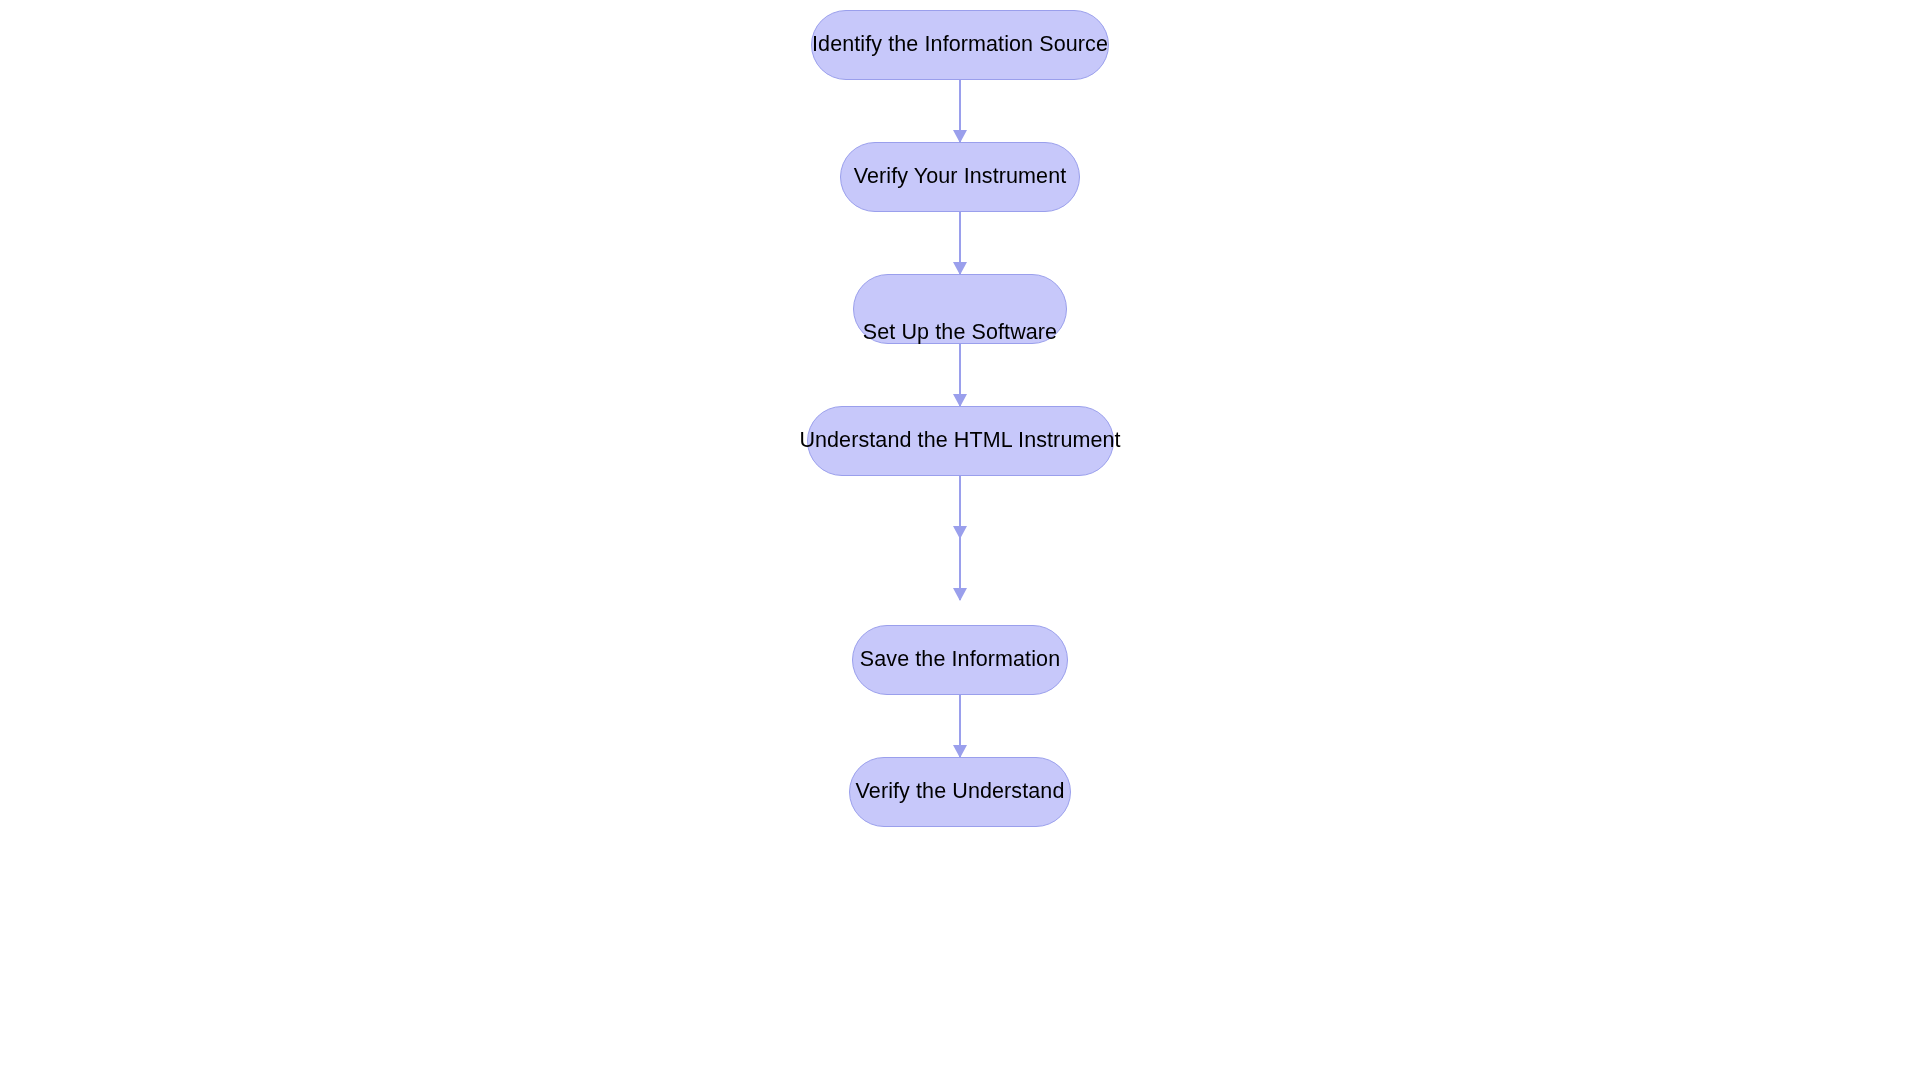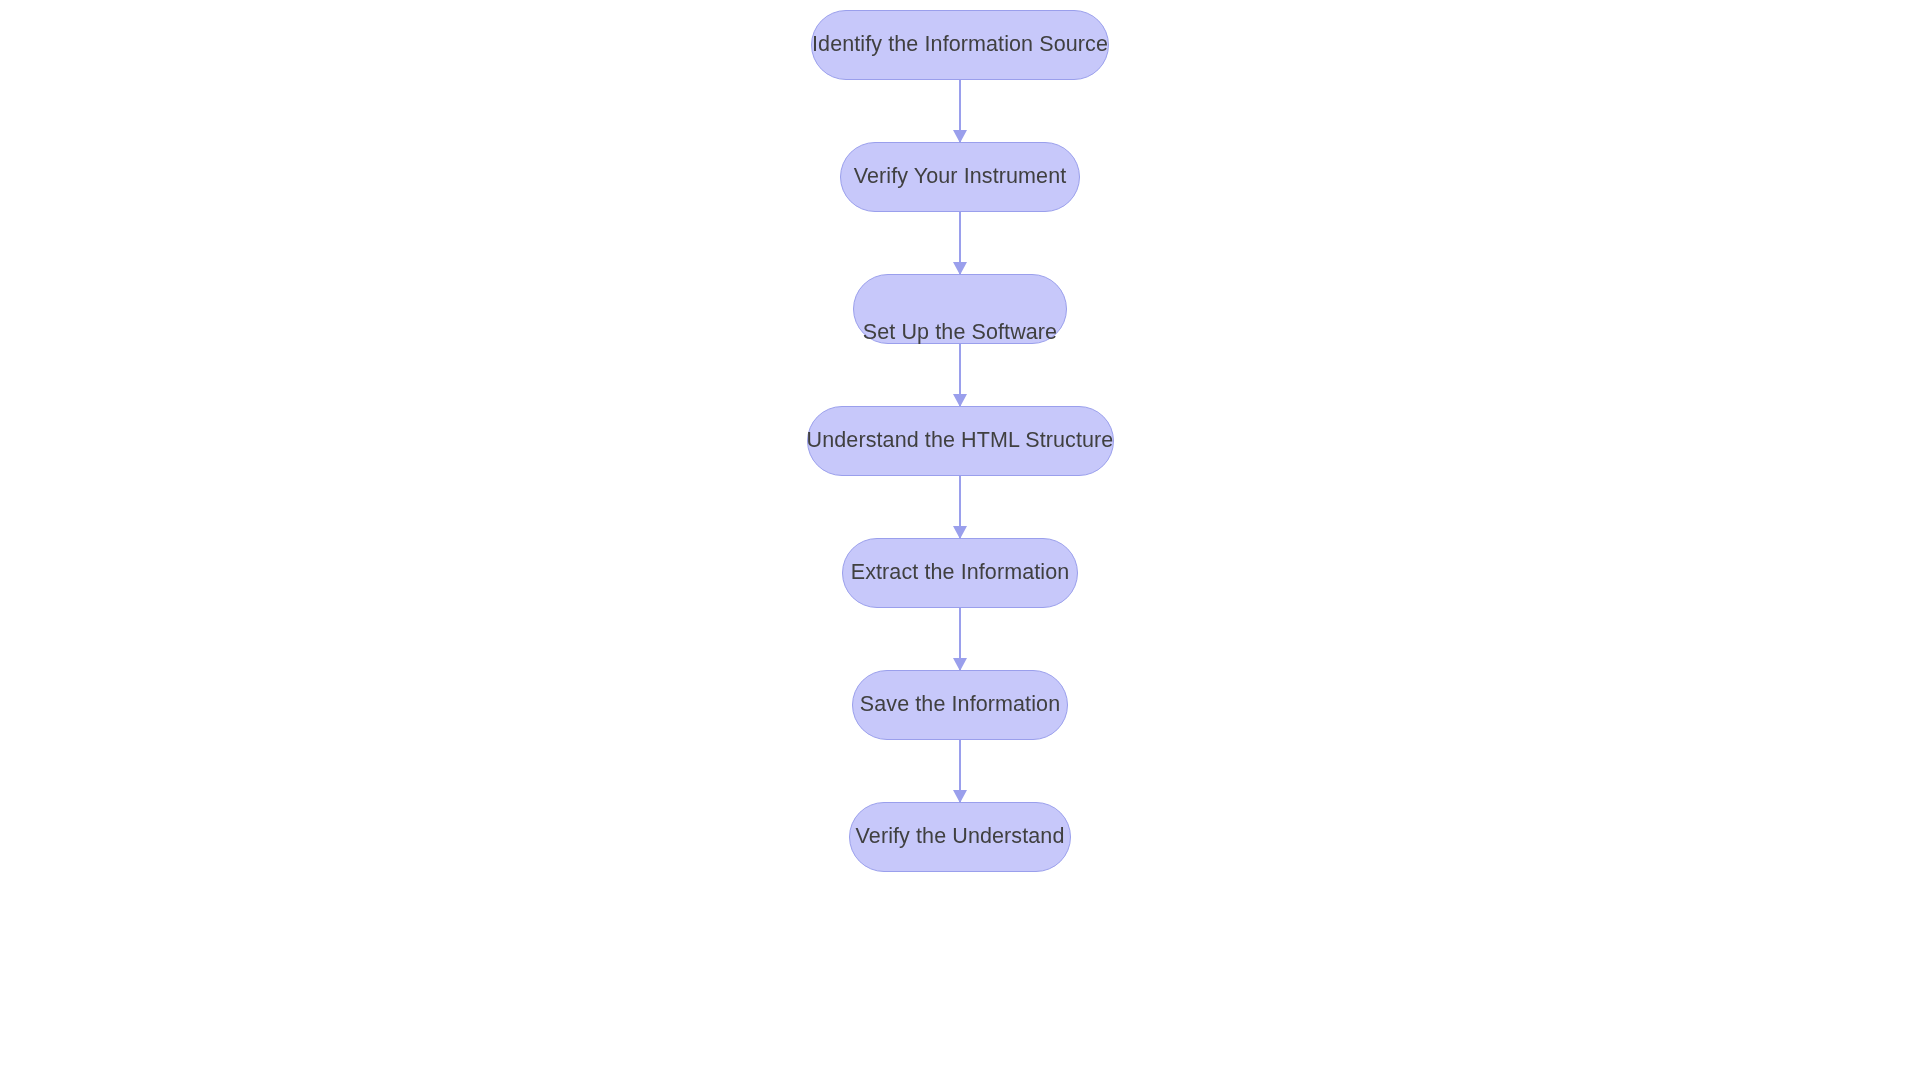--- a/index.html
+++ b/index.html
@@ -42,21 +42,21 @@
     border: 1.3px solid #9a9fec;
     border-radius: 36px;
     padding: 0 34px;
     white-space: nowrap;
   }
 
   .node-label {
     font-family: "Liberation Sans", sans-serif;
     font-size: 21.5px;
     font-weight: 400;
-    color: #404040;
+    color: #000000;
     letter-spacing: 0.1px;
     line-height: 1;
   }
 
   .connector {
     position: relative;
     width: 2px;
     height: 62px;
     background: #9a9fec;
     flex: none;
@@ -73,21 +73,21 @@
     border-right: 7.5px solid transparent;
     border-top: 13px solid #9a9fec;
   }
 
   
   .n0 { width: 298px; }
   .n1 { width: 240px; }
   .n2 { width: 214px; align-items: flex-end; }
   .n3 { width: 307px; }
   .n4 { width: 236px; }
-  .n5 { width: 216px; }
+  .n5 { width: 216px; margin-top: 25px; }
   .n6 { width: 222px; }
 
   .top-spacer { height: 10px; flex: none; }
 </style>
 </head>
 <body>
 
 <div id="flowchart-canvas">
   <div class="flow-column">
 
@@ -111,30 +111,27 @@
 
     <div class="node n2">
       <span class="node-label">Set Up the Software</span>
     </div>
 
     <div class="connector">
       <span class="arrow-head"></span>
     </div>
 
     <div class="node n3">
-      <span class="node-label">Understand the HTML Structure</span>
+      <span class="node-label">Understand the HTML Instrument</span>
     </div>
 
     <div class="connector">
       <span class="arrow-head"></span>
     </div>
 
-    <div class="node n4">
-      <span class="node-label">Extract the Information</span>
-    </div>
 
     <div class="connector">
       <span class="arrow-head"></span>
     </div>
 
     <div class="node n5">
       <span class="node-label">Save the Information</span>
     </div>
 
     <div class="connector">

